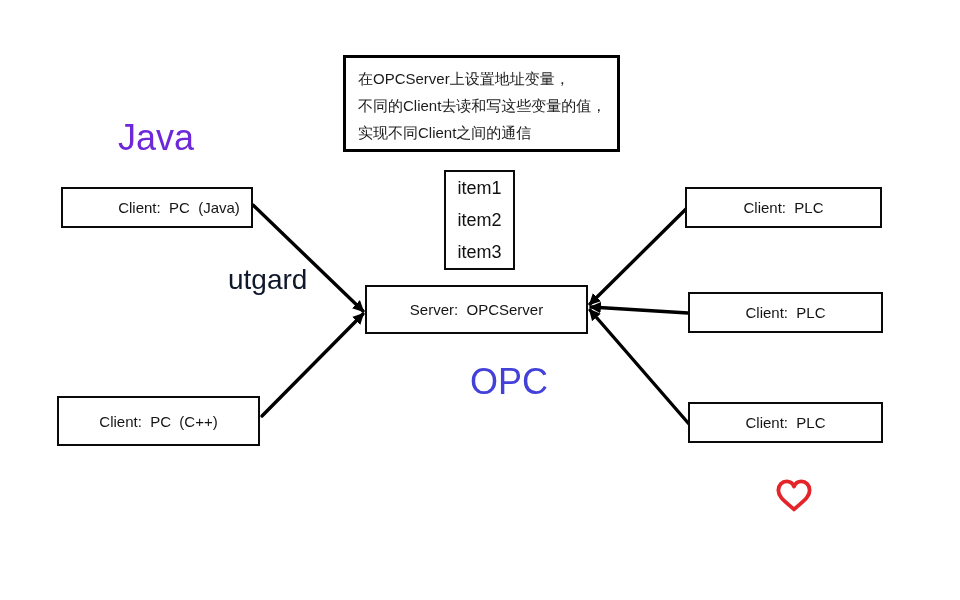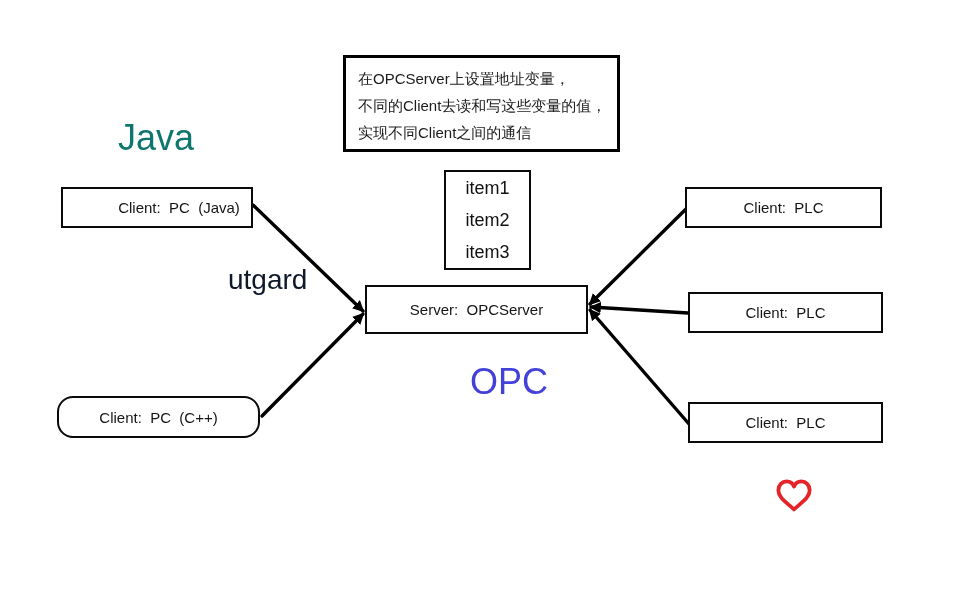--- a/index.html
+++ b/index.html
@@ -19,36 +19,36 @@
 
   
   .node{
     position:absolute;border:2px solid #0a0a0a;box-sizing:border-box;background:#fff;
     display:flex;align-items:center;justify-content:center;
     font-size:15px;color:#141414;
   }
   .node span{white-space:pre;}
   .client-java{left:61px;top:187px;width:192px;height:41px;padding-left:44px;}
   .server{left:365px;top:285px;width:223px;height:49px;}
-  .client-cpp{left:57px;top:396px;width:203px;height:42px;border-radius:16px;}
+  .client-cpp{left:57px;top:396px;width:203px;height:50px;}
   .plc1{left:685px;top:187px;width:197px;height:41px;}
   .plc2{left:688px;top:292px;width:195px;height:41px;}
   .plc3{left:688px;top:402px;width:195px;height:41px;}
 
   
   .items{
-    position:absolute;left:444px;top:170px;width:87px;height:100px;
+    position:absolute;left:444px;top:170px;width:71px;height:100px;
     border:2px solid #0a0a0a;box-sizing:border-box;background:#fff;
     display:flex;flex-direction:column;align-items:center;justify-content:center;
   }
   .item-line{font-size:18px;line-height:32px;color:#111;}
 
   
   .big-label{position:absolute;line-height:1.15;}
-  .java{left:118px;top:117px;font-size:36px;color:#0f766e;}
+  .java{left:118px;top:117px;font-size:36px;color:#6d28d9;}
   .utgard{left:228px;top:264px;font-size:28px;color:#0f172a;}
   .opc{left:440px;top:361px;font-size:36px;color:#4341d8;margin-left:30px;}
 
   .heart{position:absolute;left:775px;top:478px;width:38px;height:36px;}
 </style>
 </head>
 <body>
 
 <div class="canvas">
 

